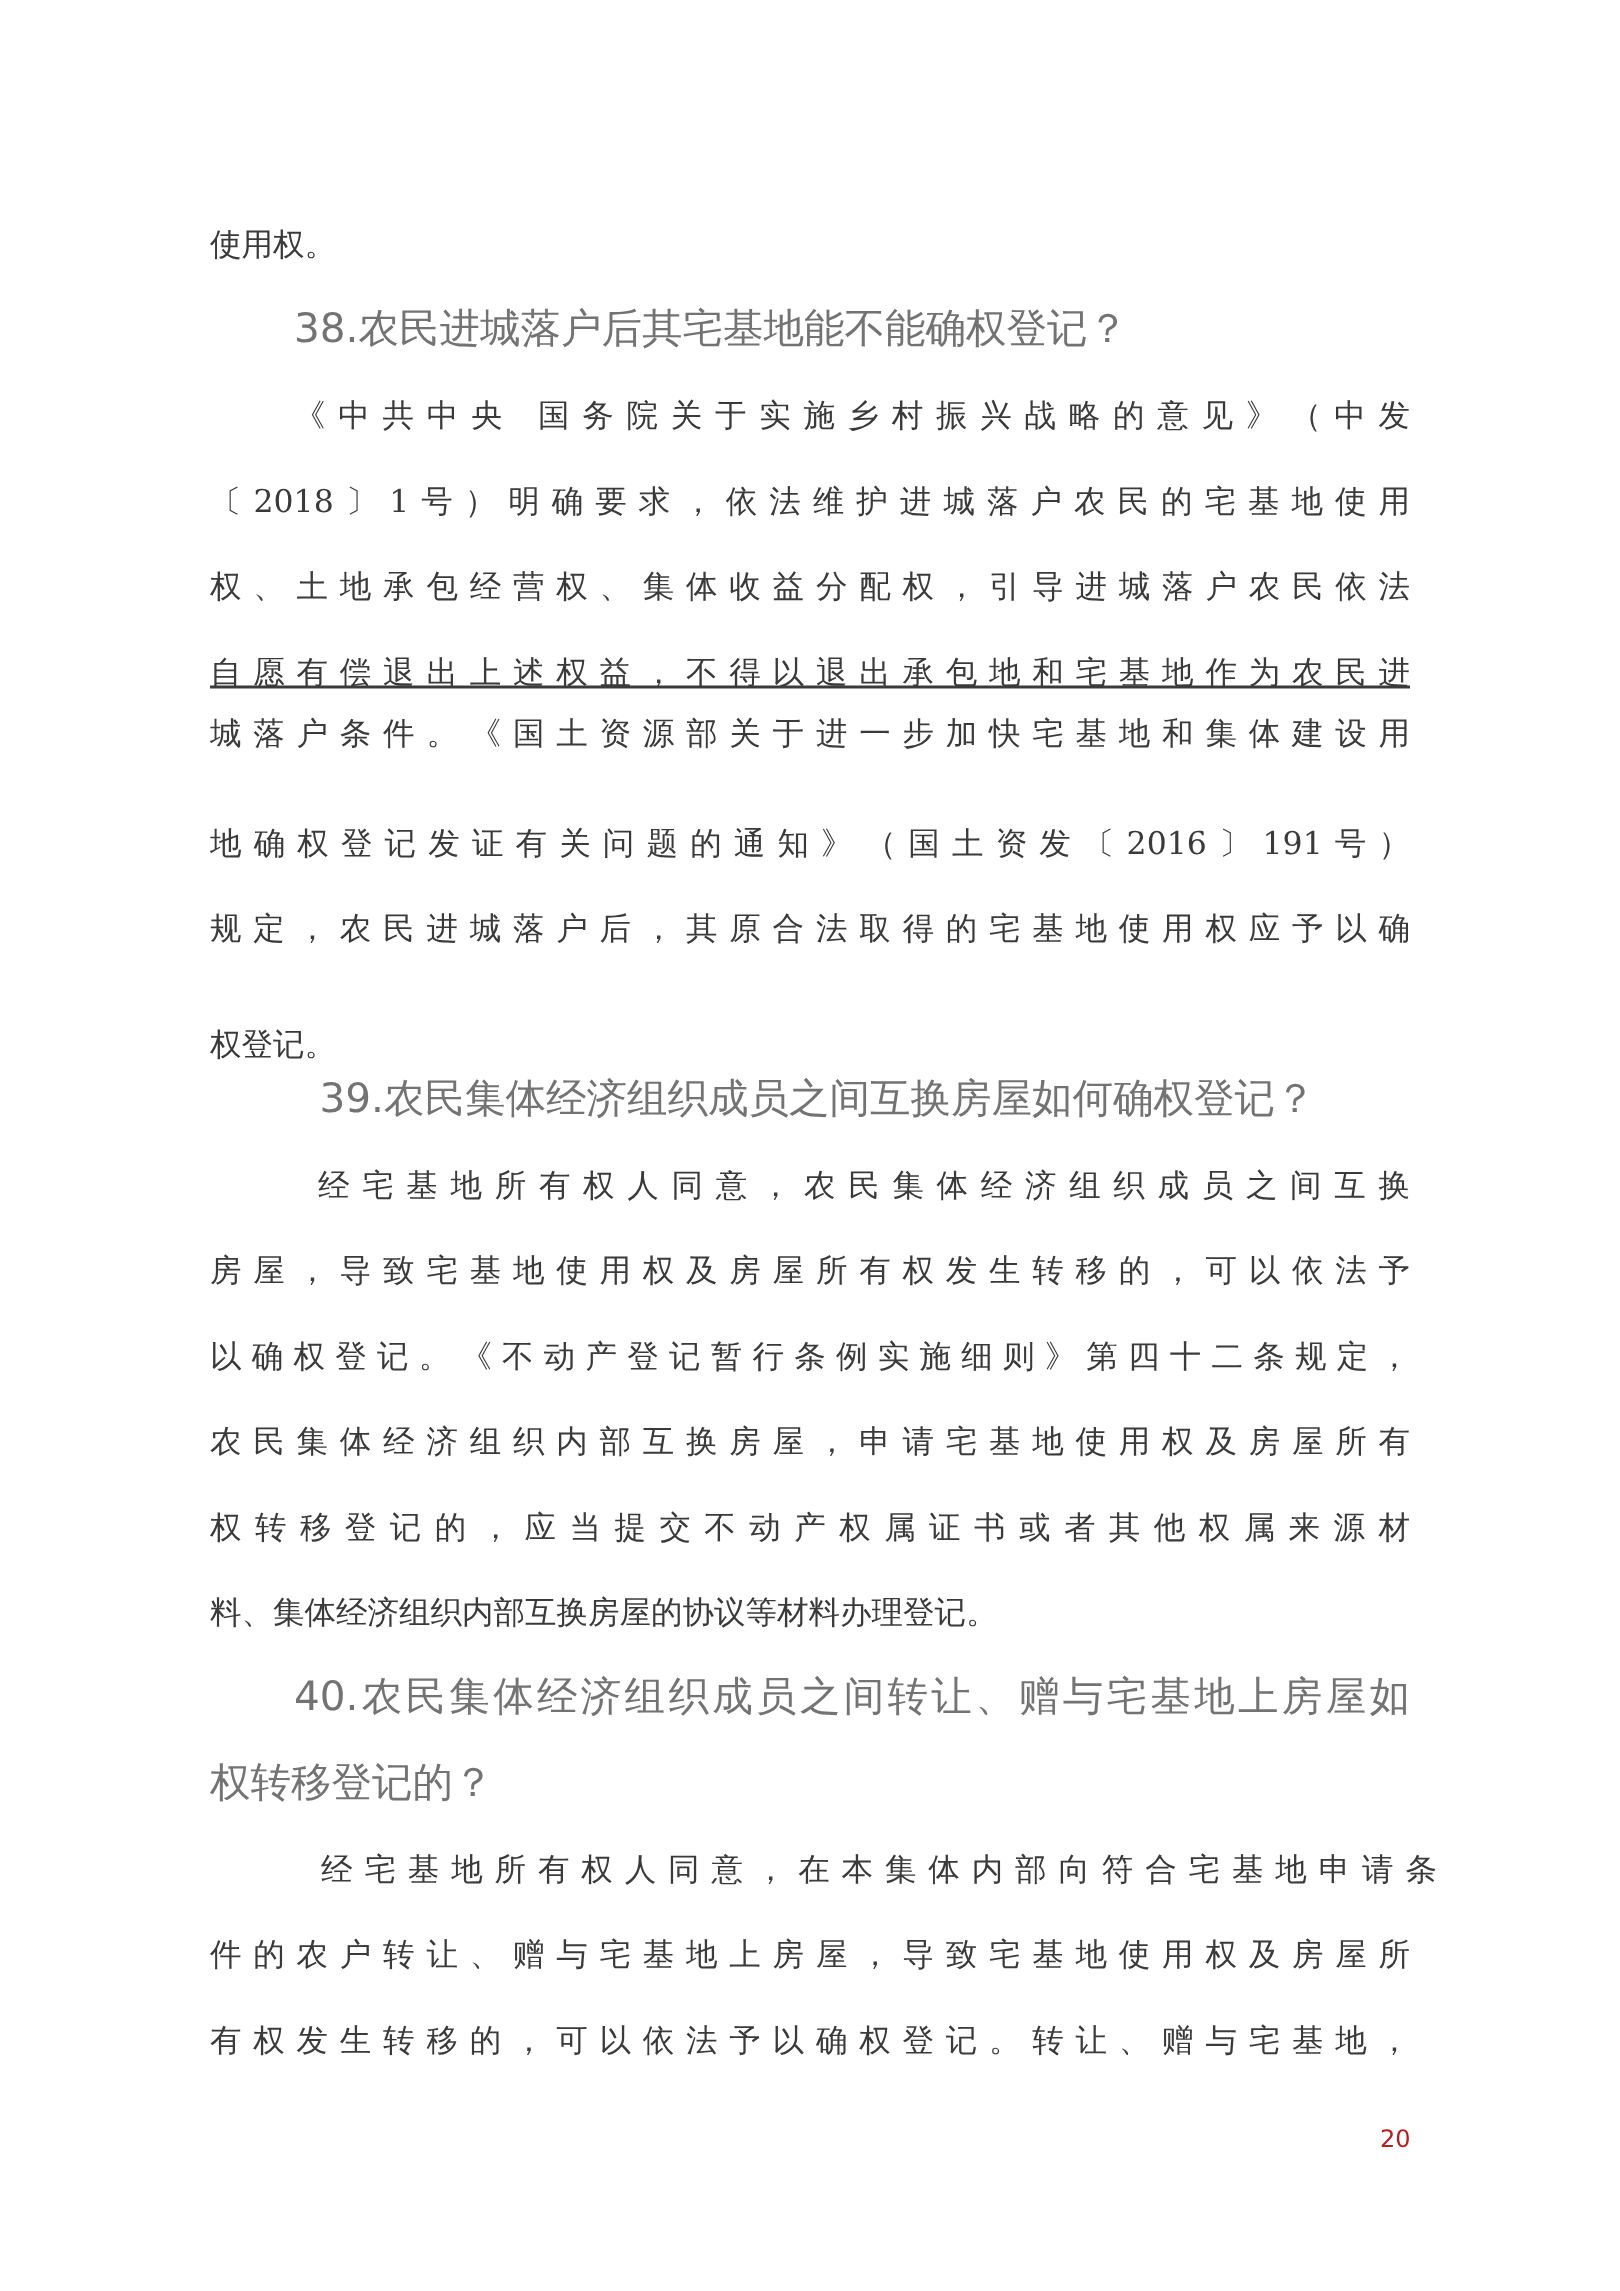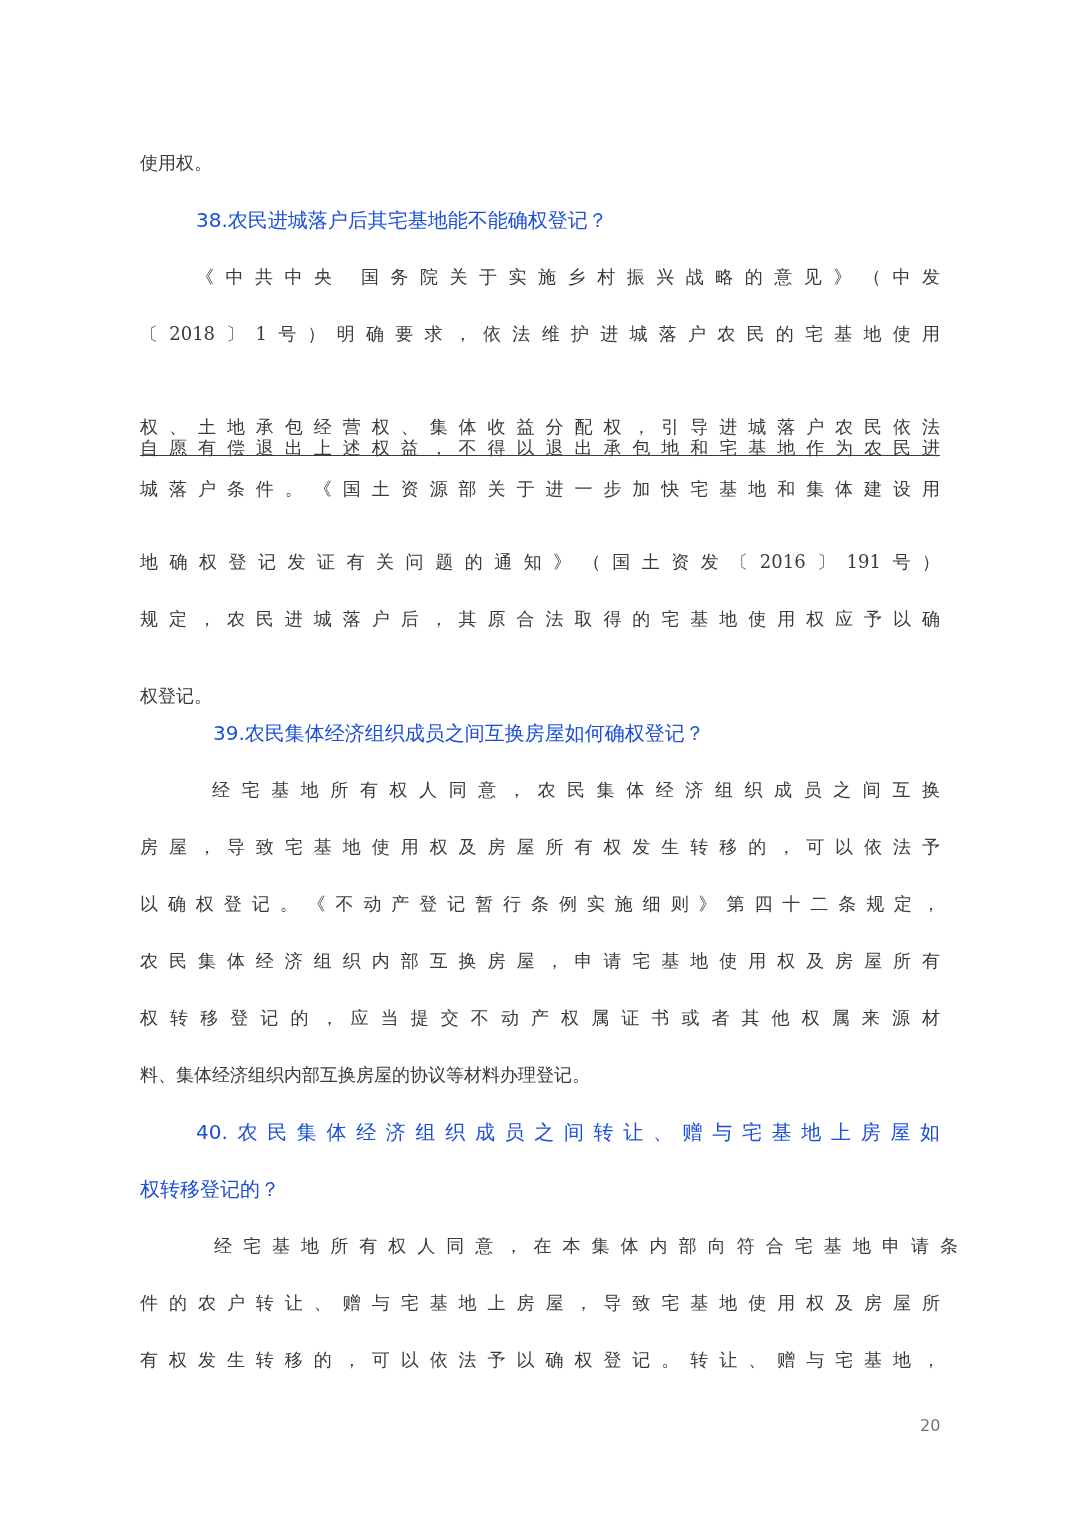--- a/index.html
+++ b/index.html
@@ -20,55 +20,55 @@
       width: 1080px;
       height: 1527px;
       background: #ffffff;
     }
     .line {
       position: absolute;
       left: 140px;
       width: 800px;
       white-space: nowrap;
       font-family: "DejaVu Serif", "Liberation Serif", serif;
-      font-size: 18px;
+      font-size: 21px;
       color: #3a3a3a;
       line-height: 40px;
       height: 40px;
       text-align: justify;
       text-align-last: justify;
       letter-spacing: 0px;
     }
     .line.last {
       text-align-last: left;
     }
     .line.heading {
       font-family: "DejaVu Sans", "Liberation Sans", sans-serif;
-      color: #1d4ed8;
-      font-size: 20px;
+      color: #737373;
+      font-size: 27px;
     }
     .page-number {
       position: absolute;
       left: 920px;
       top: 1416px;
       font-family: "DejaVu Sans", "Liberation Sans", sans-serif;
       font-size: 16px;
-      color: #737373;
+      color: #b91c1c;
     }
   </style>
 </head>
 <body>
 
 <div class="page">
   <div id="lines">
       <div class="line last" style="top: 143px; left: 140px; width: 800px;">使用权。</div>
       <div class="line heading last" style="top: 200px; left: 196px; width: 744px;">38.农民进城落户后其宅基地能不能确权登记？</div>
       <div class="line" style="top: 257px; left: 196px; width: 744px;">《中共中央 国务院关于实施乡村振兴战略的意见》（中发</div>
       <div class="line" style="top: 314px; left: 140px; width: 800px;">〔2018〕1号）明确要求，依法维护进城落户农民的宅基地使用</div>
-      <div class="line" style="top: 371px; left: 140px; width: 800px; margin-top: 36px;">权、土地承包经营权、集体收益分配权，引导进城落户农民依法</div>
+      <div class="line" style="top: 371px; left: 140px; width: 800px;">权、土地承包经营权、集体收益分配权，引导进城落户农民依法</div>
       <div class="line" style="top: 428px; left: 140px; width: 800px; text-decoration: underline;">自愿有偿退出上述权益，不得以退出承包地和宅基地作为农民进</div>
       <div class="line" style="top: 469px; left: 140px; width: 800px;">城落户条件。《国土资源部关于进一步加快宅基地和集体建设用</div>
       <div class="line" style="top: 542px; left: 140px; width: 800px;">地确权登记发证有关问题的通知》（国土资发〔2016〕191号）</div>
       <div class="line" style="top: 599px; left: 140px; width: 800px;">规定，农民进城落户后，其原合法取得的宅基地使用权应予以确</div>
       <div class="line last" style="top: 656px; left: 140px; width: 800px; margin-top: 20px;">权登记。</div>
       <div class="line heading last" style="top: 713px; left: 213px; width: 744px;">39.农民集体经济组织成员之间互换房屋如何确权登记？</div>
       <div class="line" style="top: 770px; left: 212px; width: 728px;">经宅基地所有权人同意，农民集体经济组织成员之间互换</div>
       <div class="line" style="top: 827px; left: 140px; width: 800px;">房屋，导致宅基地使用权及房屋所有权发生转移的，可以依法予</div>
       <div class="line" style="top: 884px; left: 140px; width: 800px;">以确权登记。《不动产登记暂行条例实施细则》第四十二条规定，</div>
       <div class="line" style="top: 941px; left: 140px; width: 800px;">农民集体经济组织内部互换房屋，申请宅基地使用权及房屋所有</div>

